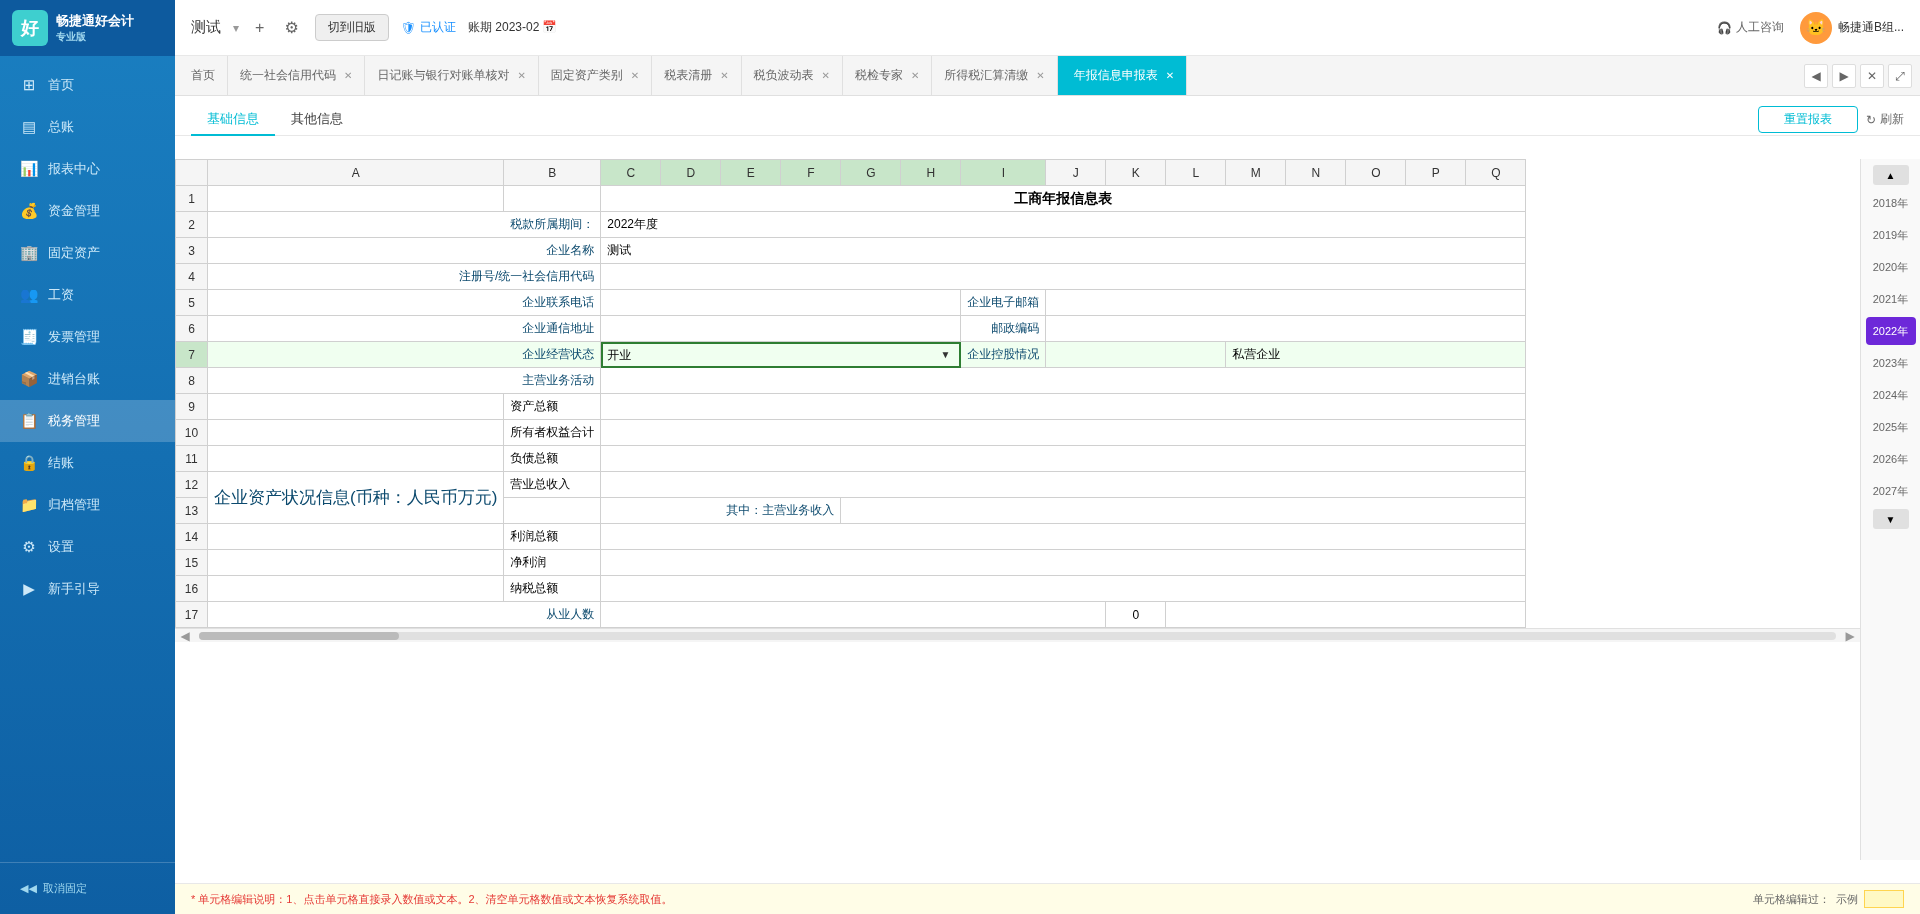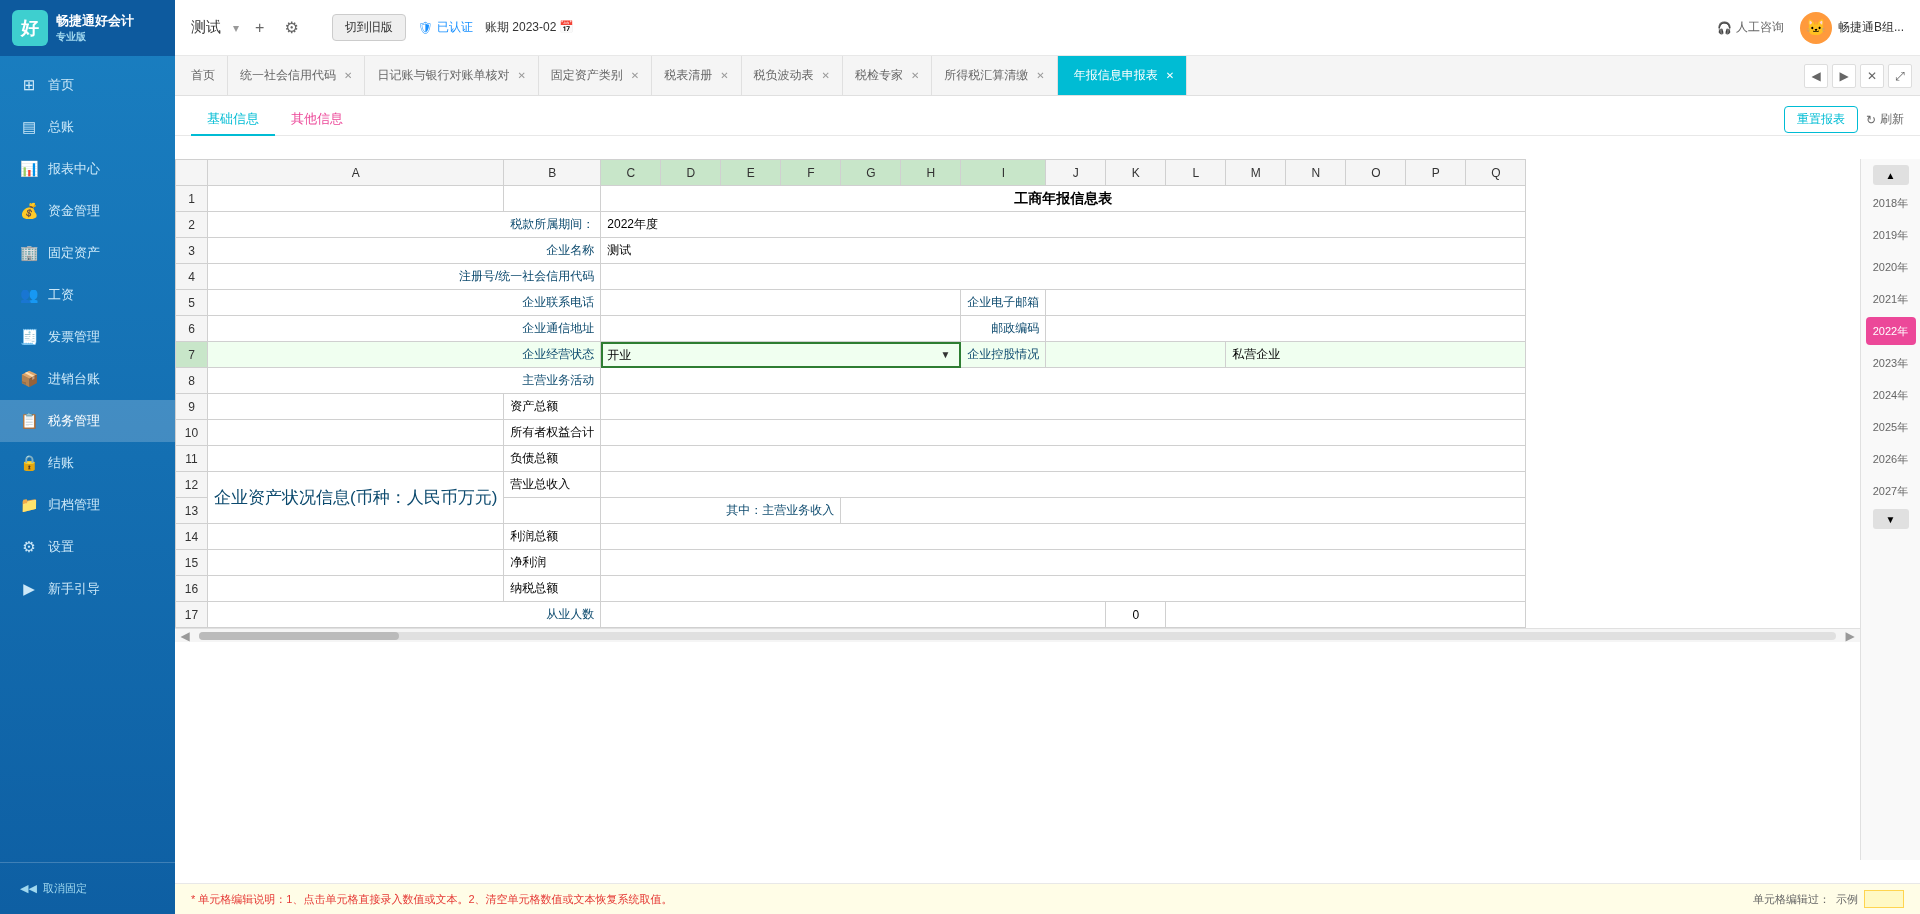--- a/index.html
+++ b/index.html
@@ -40,21 +40,21 @@
     .topbar {
       position: fixed; left: 175px; top: 0; right: 0; height: 56px;
       background: white; display: flex; align-items: center; padding: 0 16px;
       border-bottom: 1px solid #e8e8e8; z-index: 99; gap: 12px;
     }
     .topbar-title { font-size: 15px; color: #333; font-weight: 500; }
     .topbar-chevron { color: #999; font-size: 12px; }
     .topbar-plus, .topbar-gear { color: #666; cursor: pointer; font-size: 16px; padding: 4px; }
     .topbar-old-btn {
       border: 1px solid #ccc; border-radius: 4px; padding: 4px 12px;
-      color: #333; cursor: pointer; font-size: 12px; margin-left: 17px;
+      color: #333; cursor: pointer; font-size: 12px;
     }
     .topbar-certified {
       display: flex; align-items: center; gap: 4px; color: #1890ff; font-size: 12px;
     }
     .topbar-period { font-size: 12px; color: #333; }
     .topbar-period span { color: #333; font-weight: 500; }
     .topbar-right { margin-left: auto; display: flex; align-items: center; gap: 16px; }
     .topbar-service { display: flex; align-items: center; gap: 4px; color: #666; font-size: 12px; cursor: pointer; }
     .topbar-user { display: flex; align-items: center; gap: 6px; cursor: pointer; }
     .topbar-avatar { width: 32px; height: 32px; border-radius: 50%; background: #ff9a3c; display: flex; align-items: center; justify-content: center; }
@@ -83,28 +83,28 @@
       position: fixed; left: 175px; top: 96px; right: 0; bottom: 0;
       background: white; overflow: hidden; display: flex; flex-direction: column; gap: 23px;
     }
 
     
     .sub-tabs {
       display: flex; align-items: center; padding: 8px 16px 0;
       border-bottom: 1px solid #e8e8e8; gap: 0;
     }
     .sub-tab {
-      padding: 6px 16px; font-size: 13px; cursor: pointer; color: #ec4899;
+      padding: 6px 16px; font-size: 13px; cursor: pointer; color: #404040;
       border-bottom: 2px solid transparent; margin-bottom: -1px;
     }
     .sub-tab.active { color: #00bcd4; border-bottom: 2px solid #00bcd4; font-weight: 500; }
     .sub-tab-actions { margin-left: auto; display: flex; gap: 8px; align-items: center; }
     .reset-btn {
       border: 1px solid #00bcd4; color: #00bcd4; background: white;
-      padding: 4px 12px; border-radius: 4px; font-size: 12px; cursor: pointer;
+      padding: 4px 25px; border-radius: 4px; font-size: 12px; cursor: pointer;
     }
     .refresh-btn {
       display: flex; align-items: center; gap: 4px; color: #666; font-size: 12px; cursor: pointer;
     }
 
     
     .spreadsheet-wrapper {
       flex: 1; display: flex; overflow: hidden; position: relative;
     }
     .spreadsheet-main {
@@ -140,21 +140,21 @@
     .cell-dropdown .dd-arrow { position: absolute; right: 4px; color: #333; font-size: 10px; pointer-events: none; }
     .right-sidebar {
       width: 60px; background: #f9f9f9; border-left: 1px solid #e0e0e0;
       display: flex; flex-direction: column; align-items: center; padding: 4px 0;
       overflow-y: auto;
     }
     .year-item {
       width: 50px; height: 28px; display: flex; align-items: center; justify-content: center;
       font-size: 11px; color: #666; cursor: pointer; border-radius: 4px; margin: 2px 0;
     }
-    .year-item.active { background: #ec4899; color: white; }
+    .year-item.active { background: #6d28d9; color: white; }
     .year-nav-btn {
       width: 36px; height: 20px; display: flex; align-items: center; justify-content: center;
       background: #e0e0e0; border-radius: 3px; cursor: pointer; font-size: 10px; margin: 2px;
     }
 
     
     .bottom-bar {
       padding: 6px 16px; background: #fffde7; border-top: 1px solid #e8e8e8;
       display: flex; align-items: center; gap: 4px; font-size: 11px; color: #e53935;
     }

